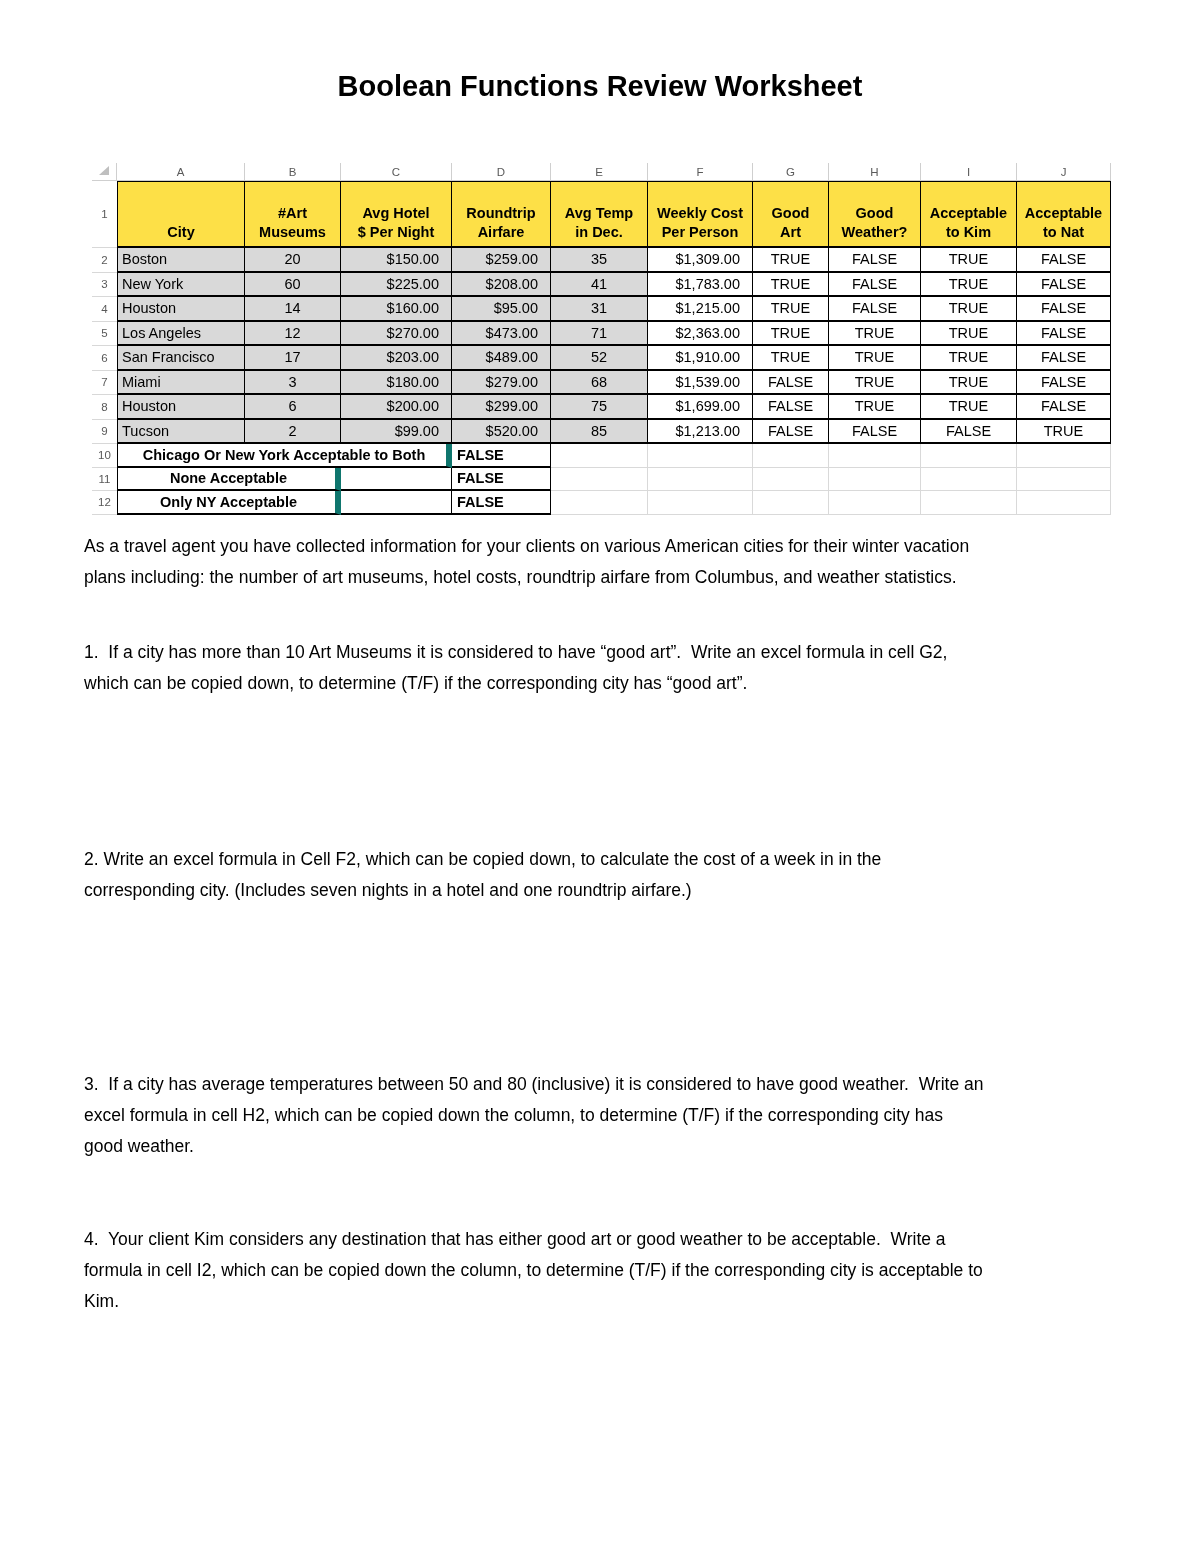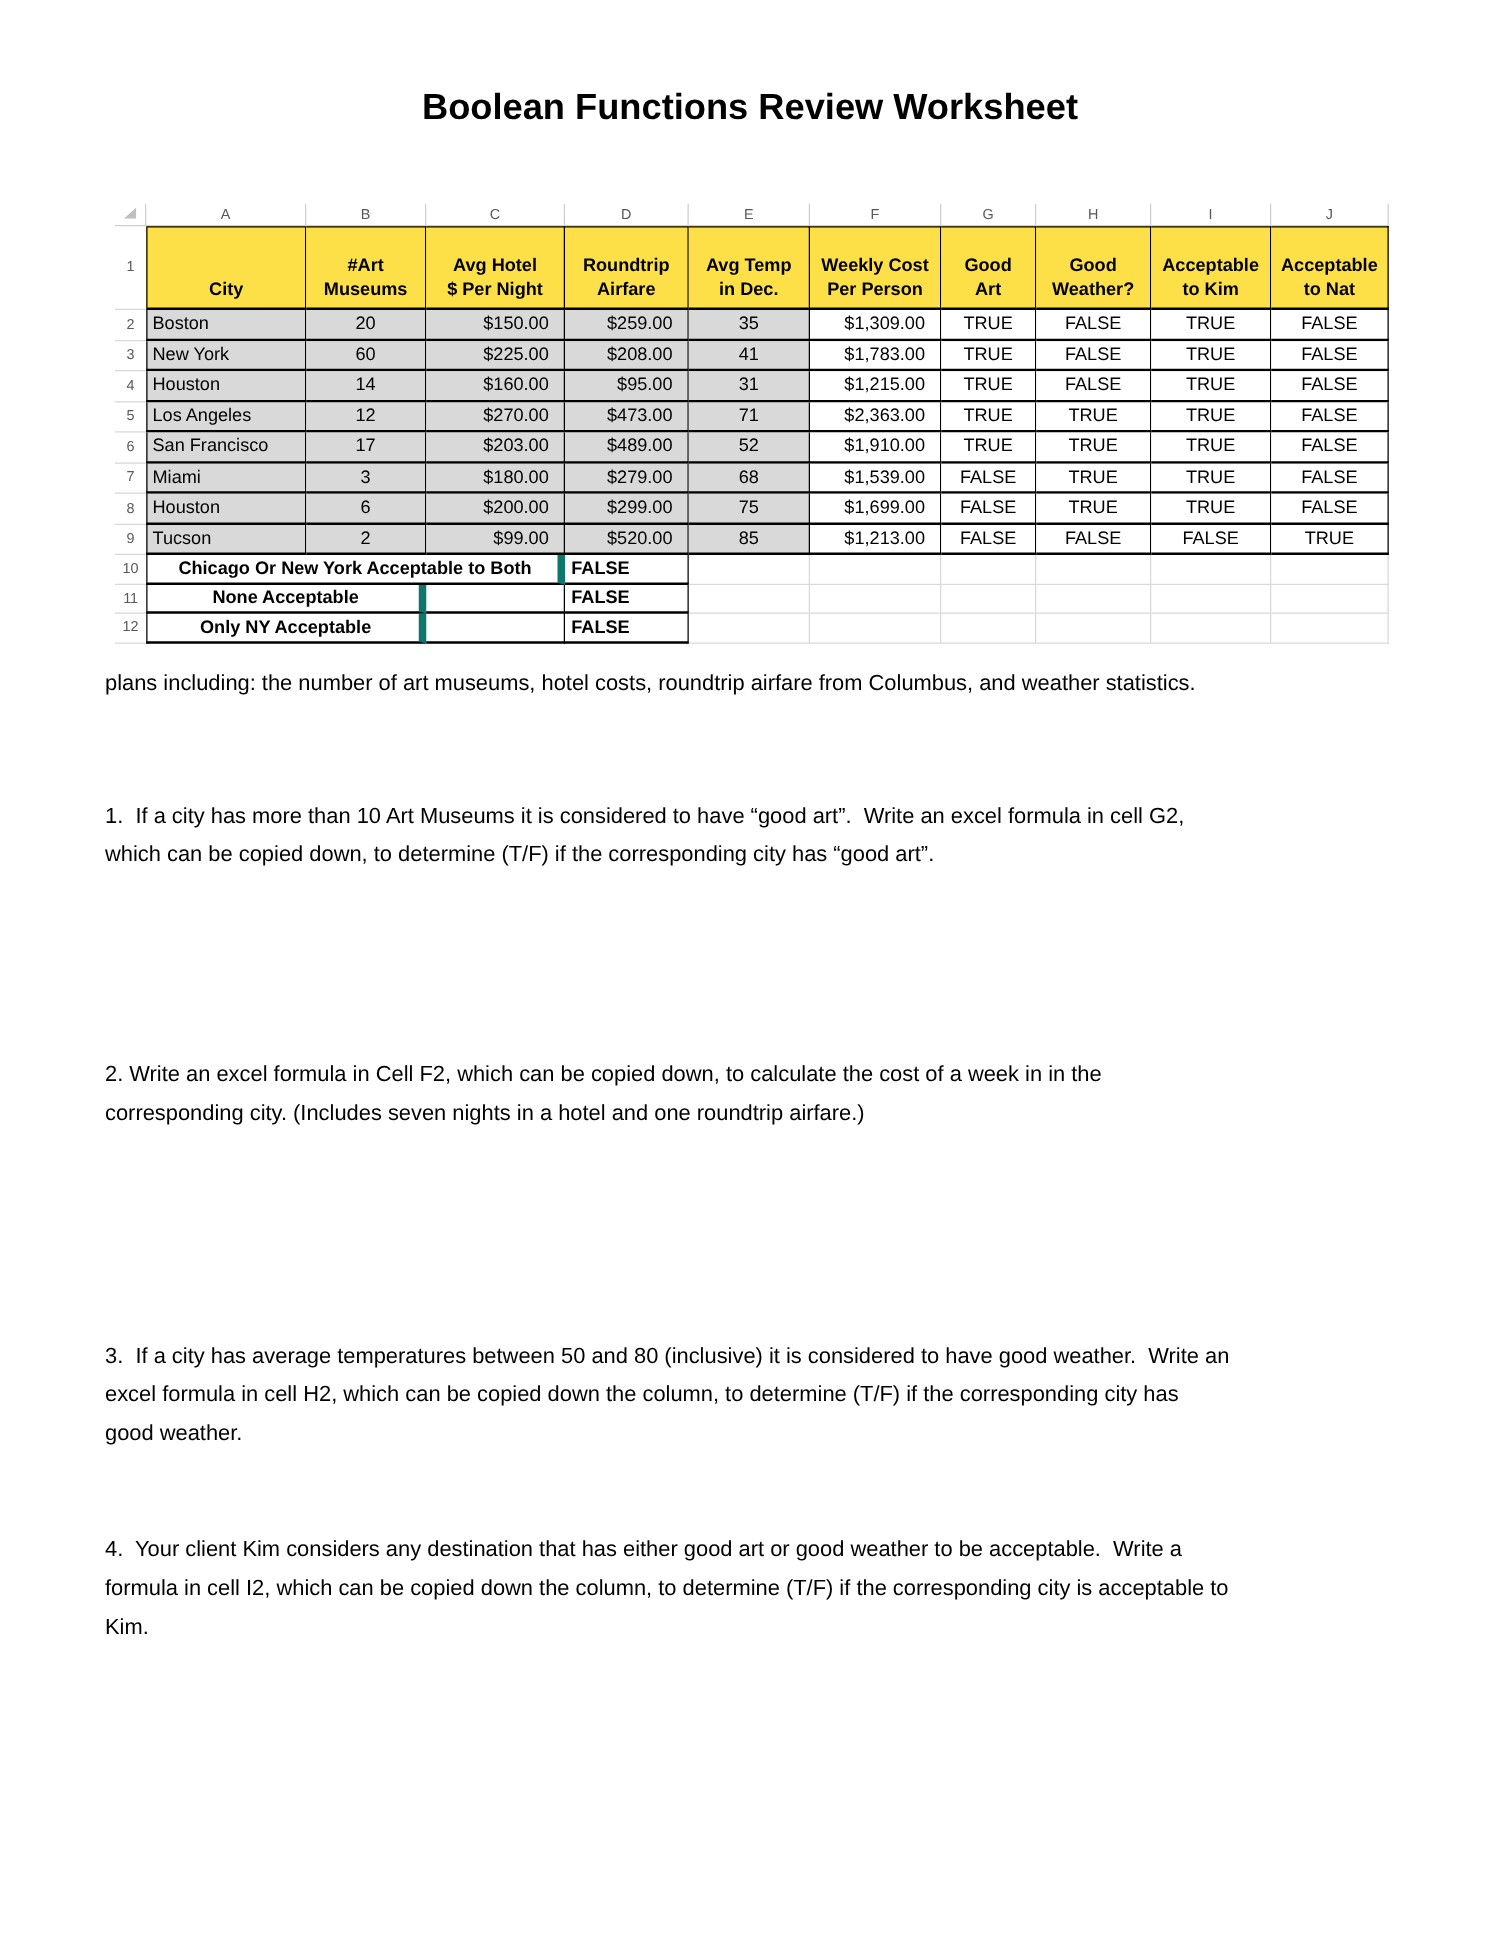--- a/index.html
+++ b/index.html
@@ -294,20 +294,21 @@
         <td class="e"></td>
         <td class="e"></td>
         <td class="e"></td>
         <td class="e"></td>
       </tr>
     </tbody>
       </table>
   </div>
 
   <div class="para intro">
+    <div class="line">As a travel agent you have collected information for your clients on various American cities for their winter vacation</div>
     <div class="line">plans including: the number of art museums, hotel costs, roundtrip airfare from Columbus, and weather statistics.</div>
   </div>
 
   <div class="para q1">
     <div class="line">1.  If a city has more than 10 Art Museums it is considered to have “good art”.  Write an excel formula in cell G2,</div>
     <div class="line">which can be copied down, to determine (T/F) if the corresponding city has “good art”.</div>
   </div>
 
   <div class="para q2">
     <div class="line">2. Write an excel formula in Cell F2, which can be copied down, to calculate the cost of a week in in the</div>

